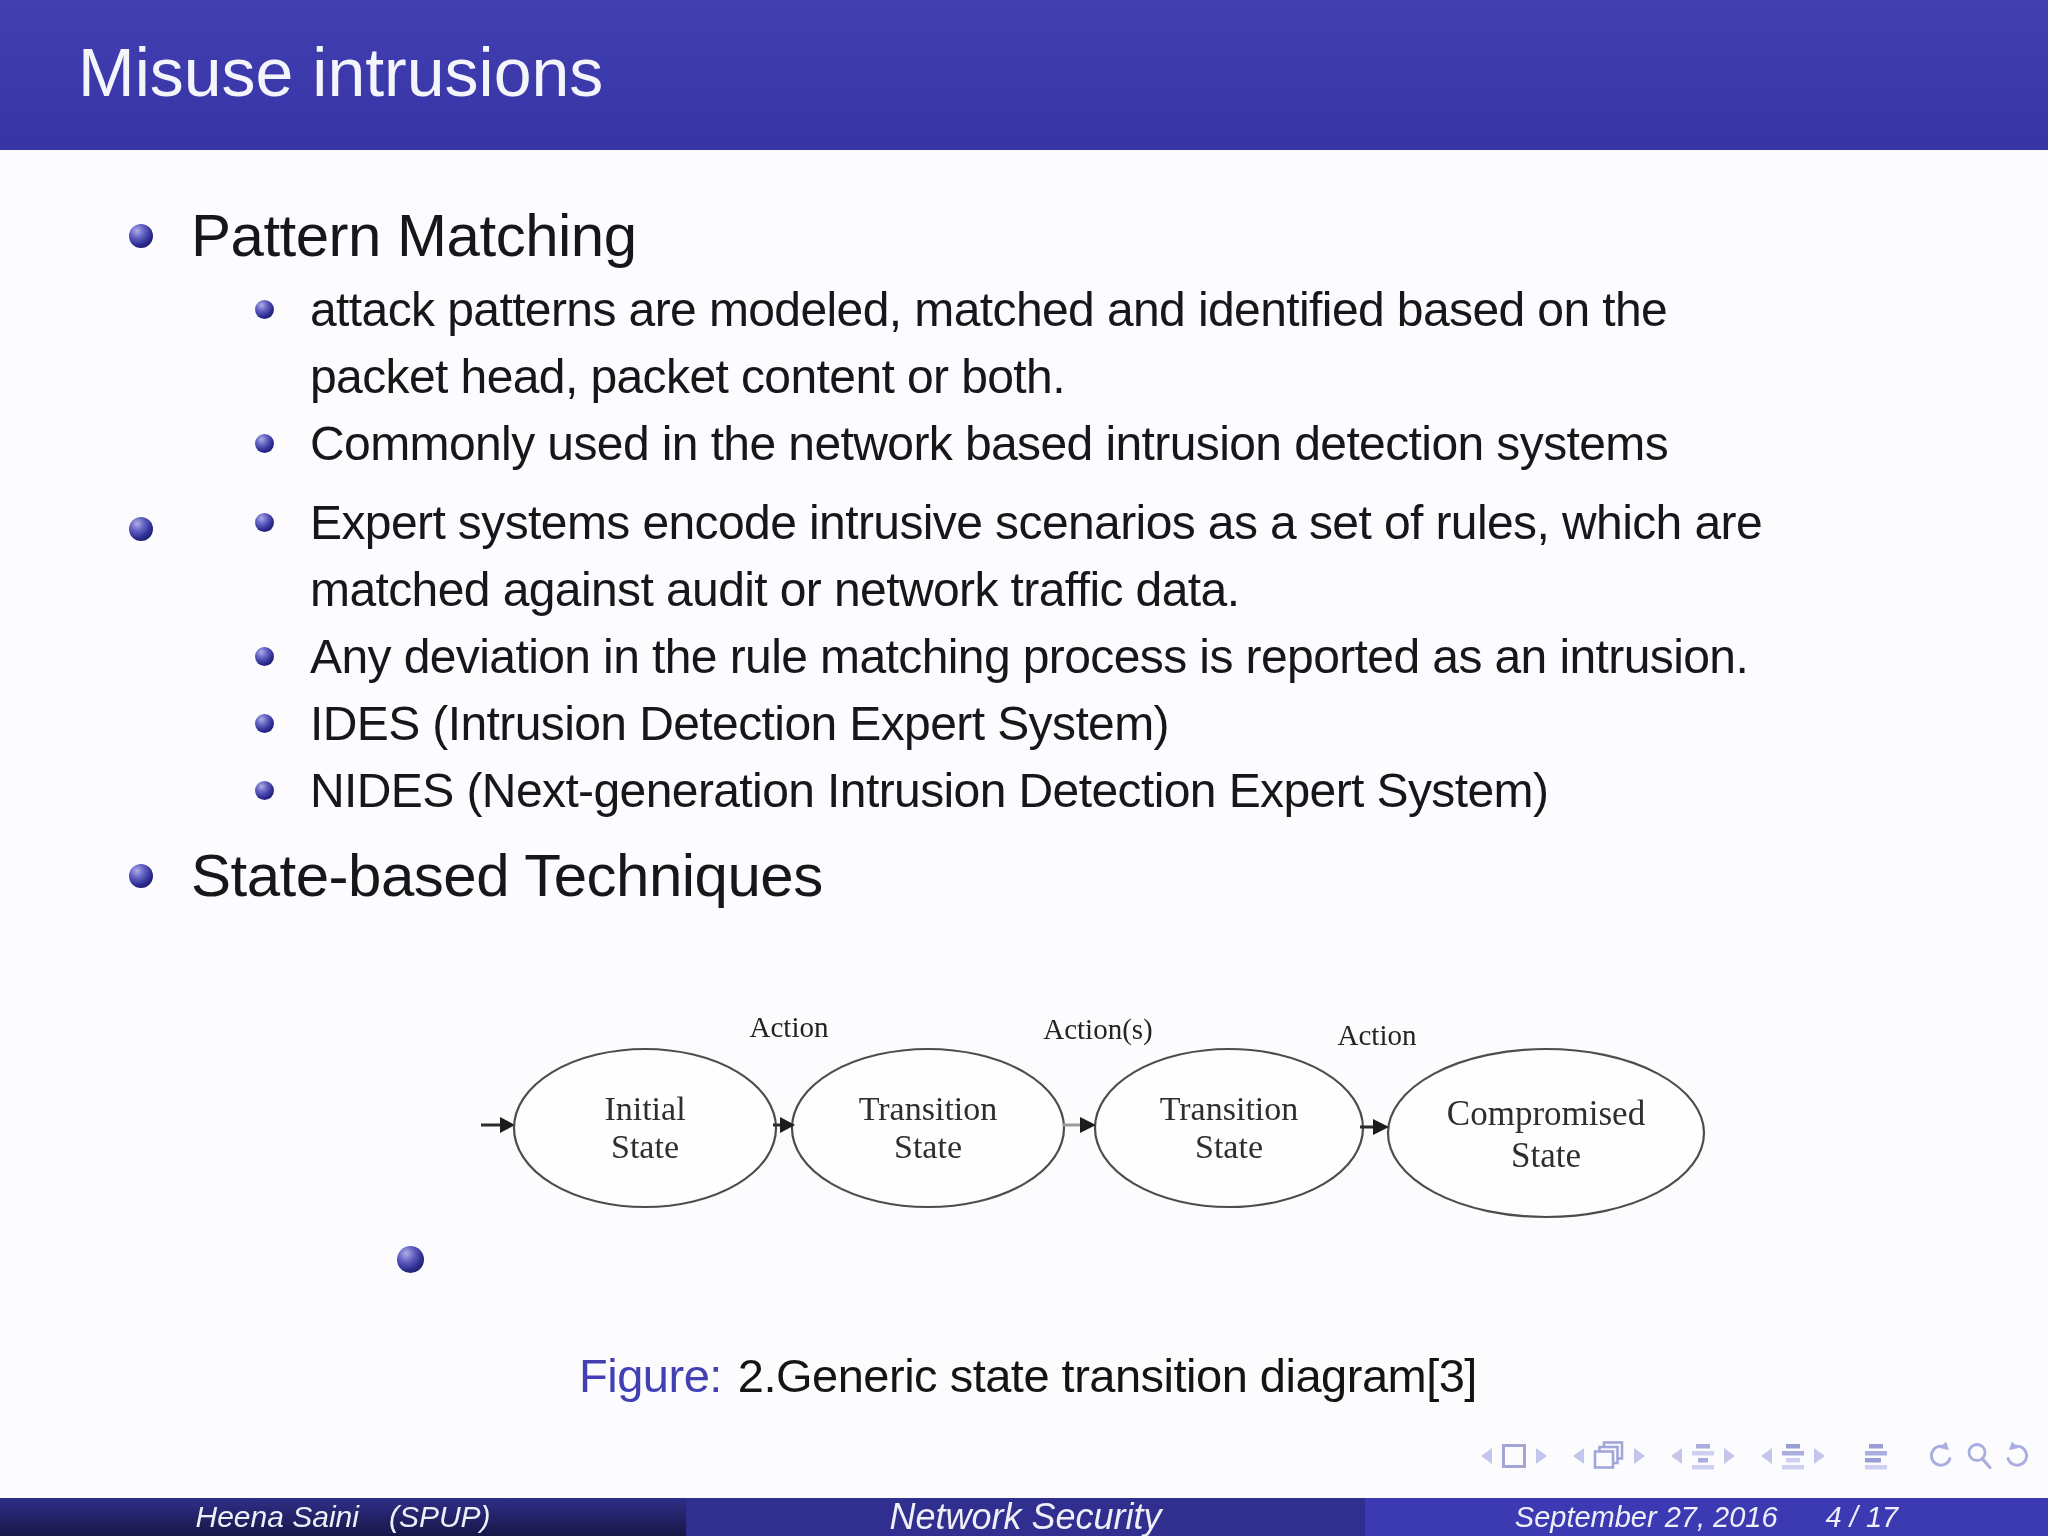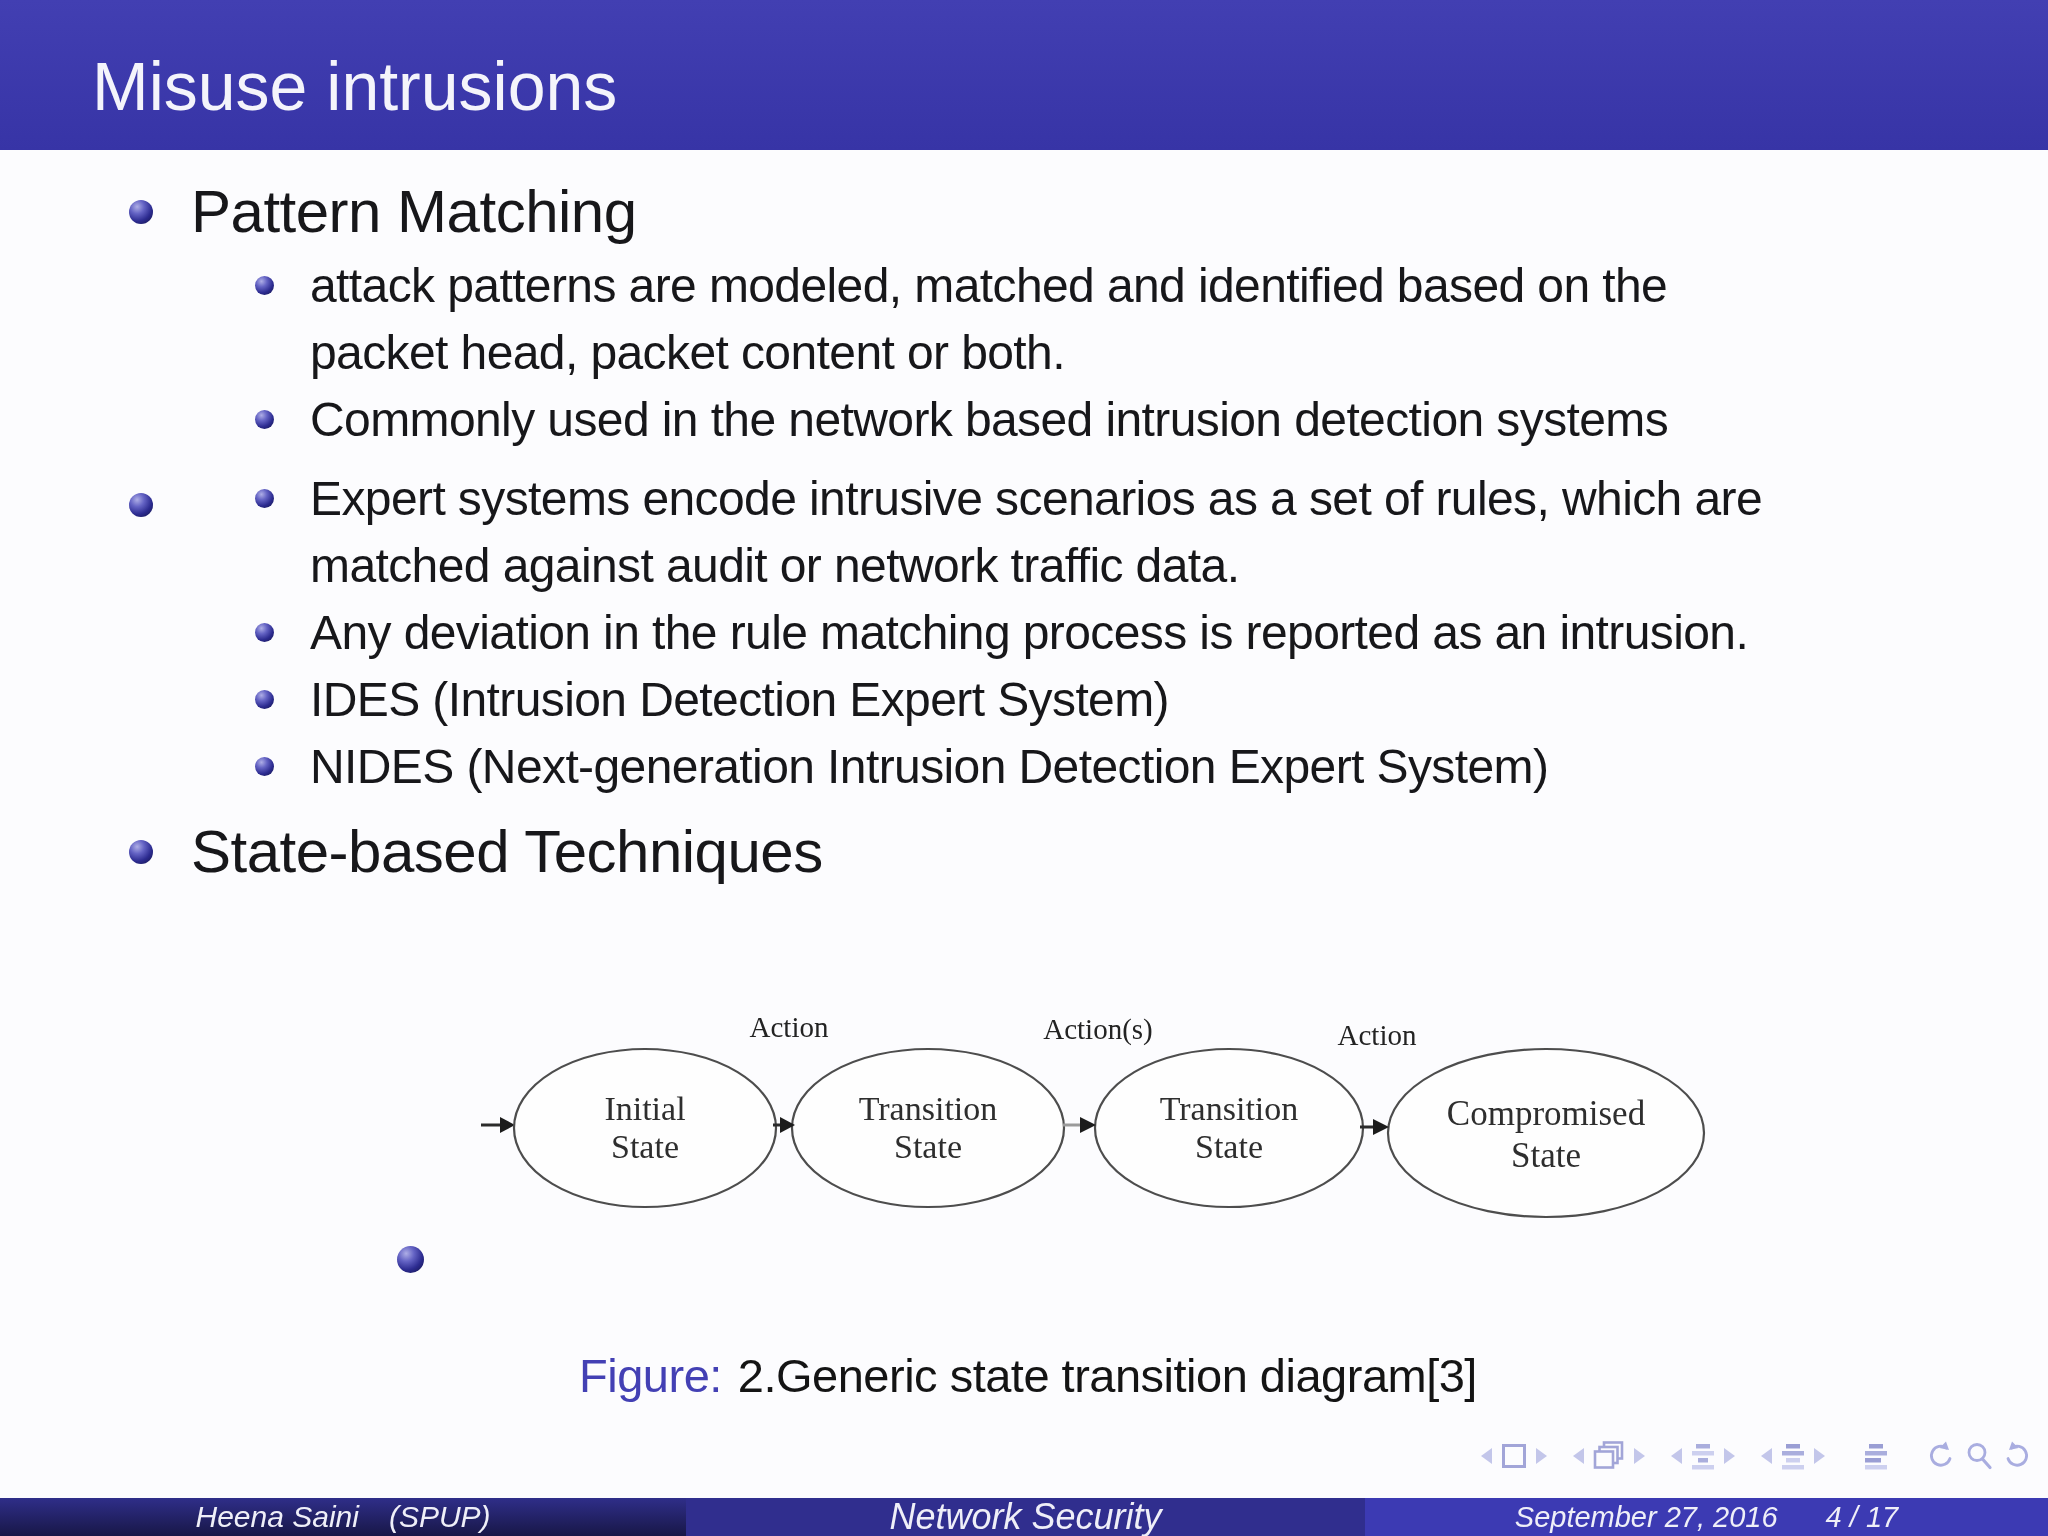--- a/index.html
+++ b/index.html
@@ -7,26 +7,26 @@
     position:relative; width:2048px; height:1536px; overflow:hidden;
     background:#fcfcfe; font-family:"Liberation Sans","DejaVu Sans",sans-serif;
   }
 
   
   .titlebar {
     position:absolute; top:0; left:0; width:100%; height:150px;
     background:linear-gradient(180deg,#423fb2 0%,#3734a6 100%);
   }
   .titlebar h1 {
-    margin:14px; padding:33px 0 0 78px;
+    margin:0; padding:33px 0 0 78px;
     font-size:68px; font-weight:400; color:#f4f4fb; letter-spacing:0;
   }
 
   
-  .content { position:absolute; top:150px; left:0; right:0; padding:22px 30px 0 129px; color:#17171a; }
+  .content { position:absolute; top:150px; left:0; right:0; padding:46px 30px 0 129px; color:#17171a; }
   .content ul { list-style:none; margin:0; padding:0; }
   .li1 { display:flex; align-items:flex-start; margin-top:12px; }
   .li1:first-child { margin-top:0; }
   .item-body { flex:1; min-width:0; }
   .l1-label { font-size:60px; line-height:80px; letter-spacing:-0.5px; }
   .li2 { display:flex; align-items:flex-start; }
   .l2-text { font-size:48px; line-height:67px; letter-spacing:-0.6px; white-space:pre-line; }
   .ball {
     flex:none; border-radius:50%;
     background:radial-gradient(circle at 34% 28%, #aeaee6 0%, #6463c4 30%, #2c2b90 62%, #101040 100%);

